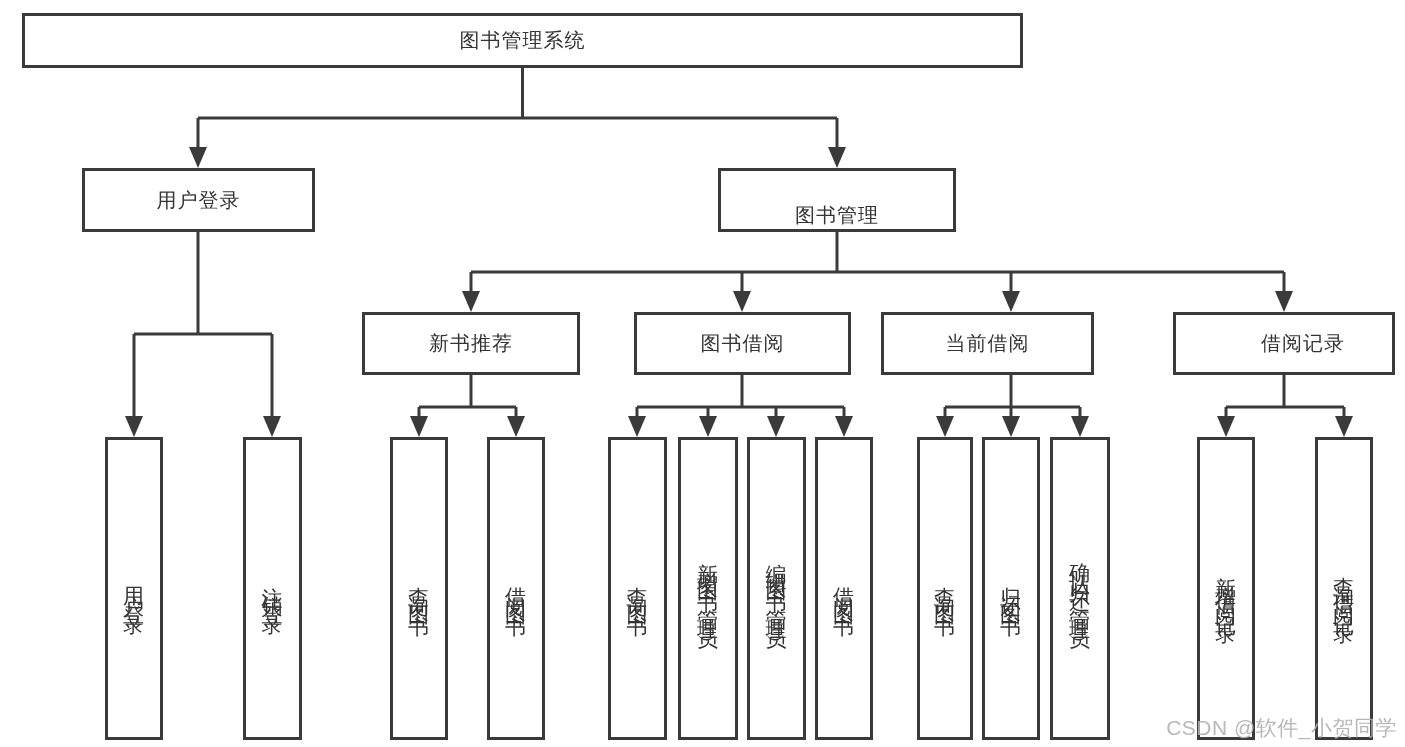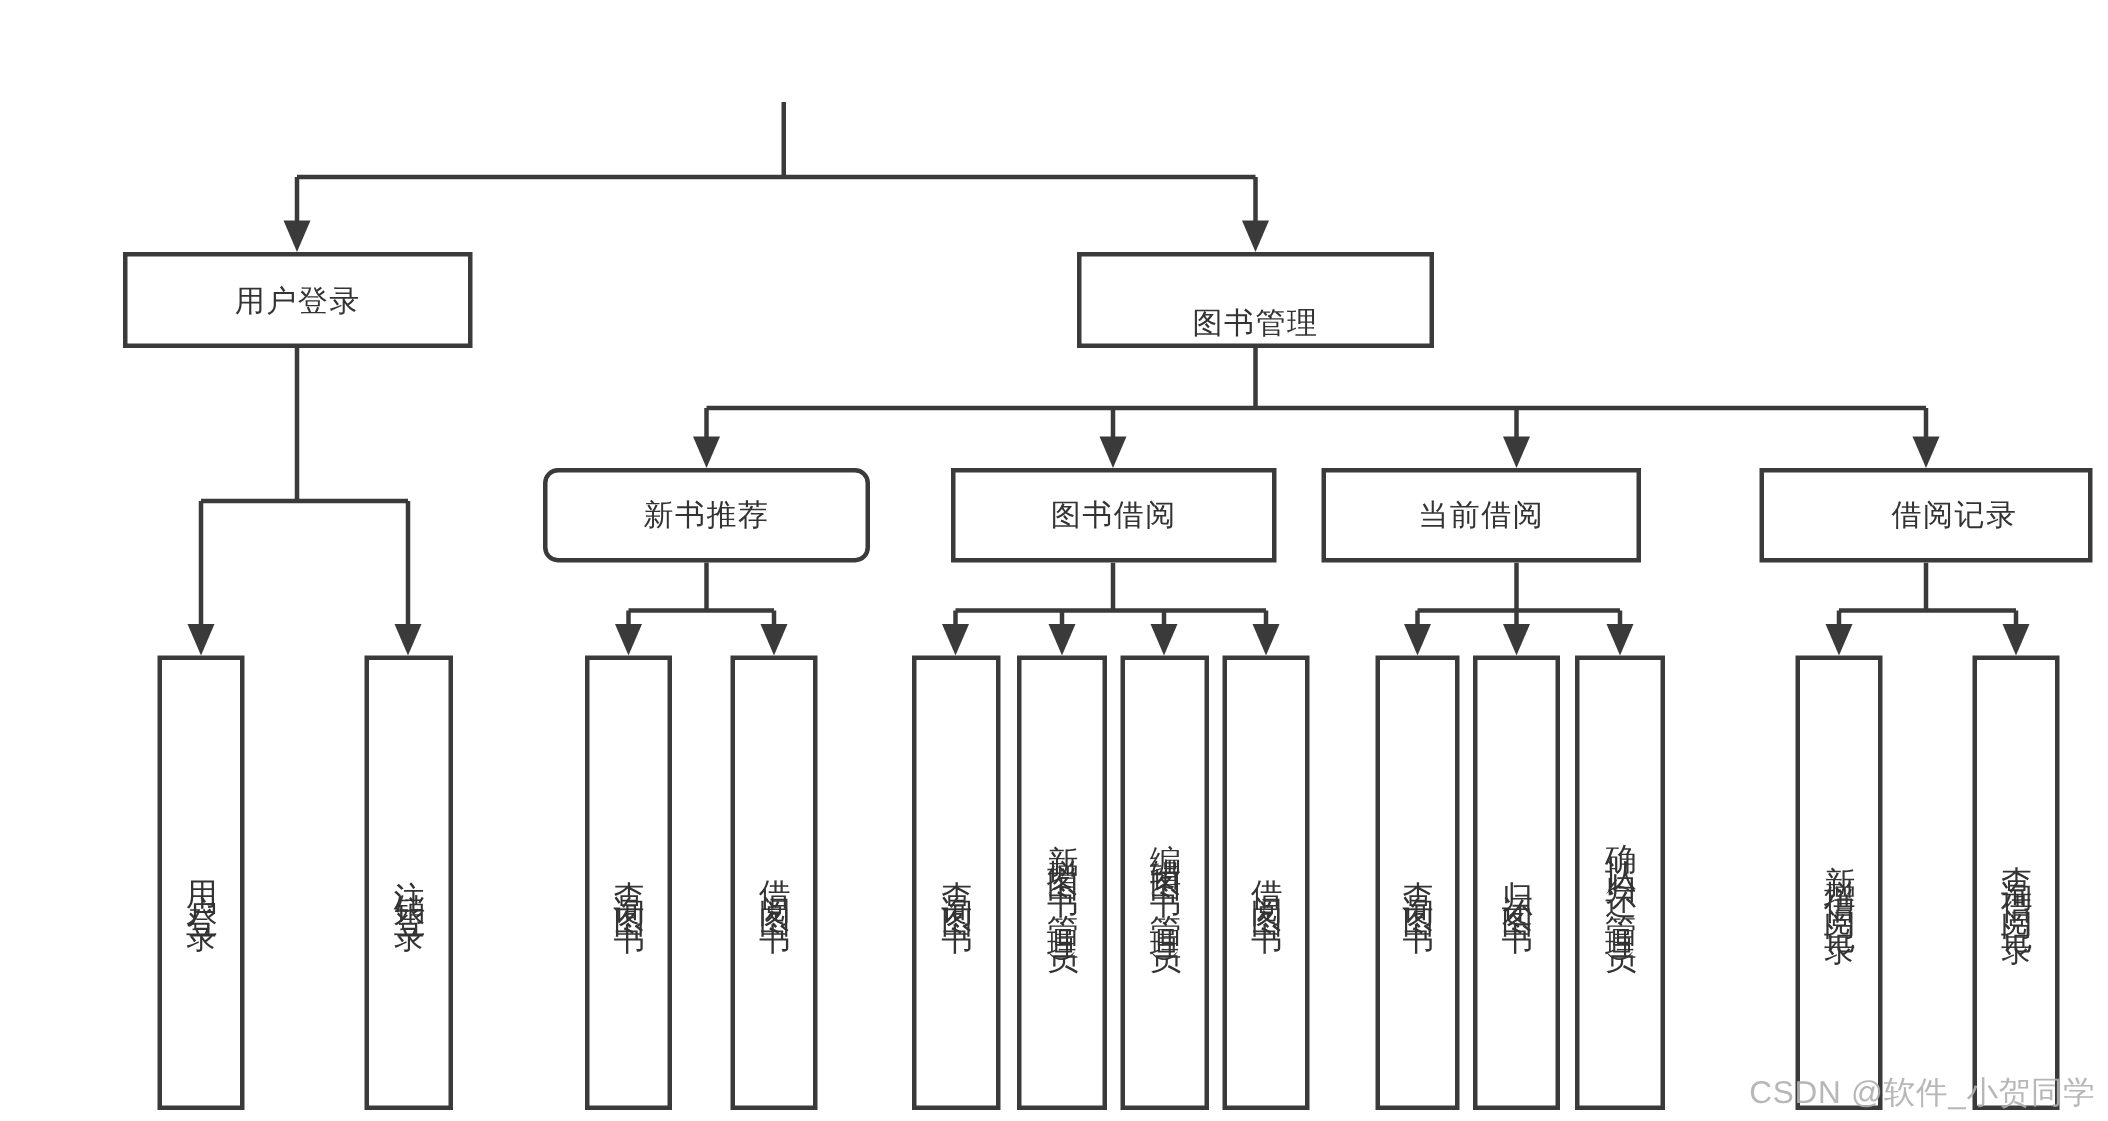--- a/index.html
+++ b/index.html
@@ -114,29 +114,32 @@
       <polygon points="767,416 785,416 776,437"></polygon>
       <polygon points="835,416 853,416 844,437"></polygon>
       <polygon points="936,416 954,416 945,437"></polygon>
       <polygon points="1002,416 1020,416 1011,437"></polygon>
       <polygon points="1071,416 1089,416 1080,437"></polygon>
       <polygon points="1217,416 1235,416 1226,437"></polygon>
       <polygon points="1335,416 1353,416 1344,437"></polygon>
     </g>
   </svg>
 
+  <div class="node hnode root" style="left:22px; top:13px; width:1001px; height:55px;">
+    <span>图书管理系统</span>
+  </div>
 
   <div class="node hnode" style="left:82px; top:168px; width:233px; height:64px;">
     <span>用户登录</span>
   </div>
   <div class="node hnode" style="left:718px; top:168px; width:238px; height:64px;align-items:flex-end;">
     <span>图书管理</span>
   </div>
 
-  <div class="node hnode" style="left:362px; top:312px; width:218px; height:63px;border-radius:10px;">
+  <div class="node hnode" style="left:362px; top:312px; width:218px; height:63px;">
     <span>新书推荐</span>
   </div>
   <div class="node hnode" style="left:634px; top:312px; width:217px; height:63px;">
     <span>图书借阅</span>
   </div>
   <div class="node hnode" style="left:881px; top:312px; width:213px; height:63px;">
     <span>当前借阅</span>
   </div>
   <div class="node hnode" style="left:1173px; top:312px; width:222px; height:63px;padding-left:38px;">
     <span>借阅记录</span>

